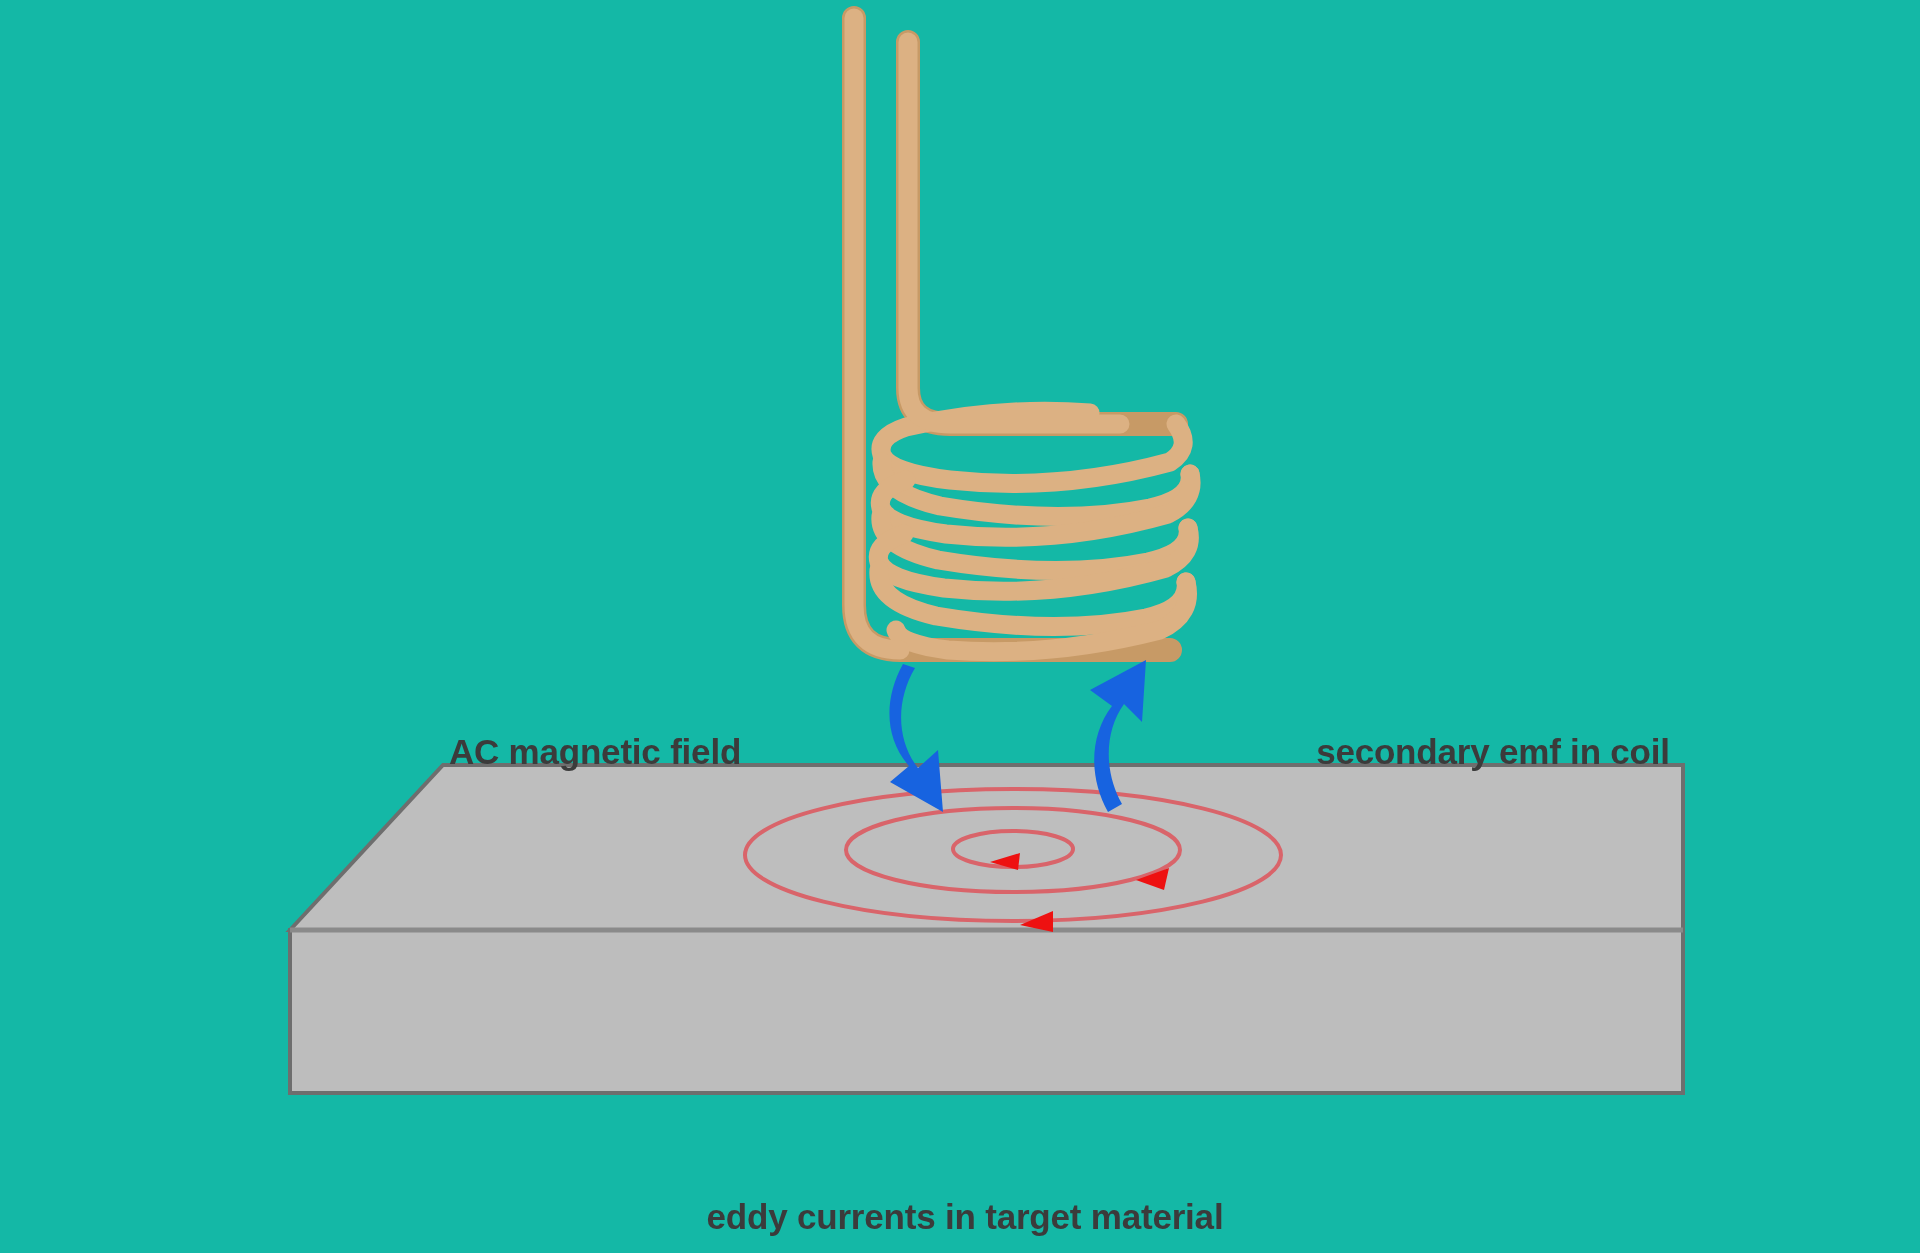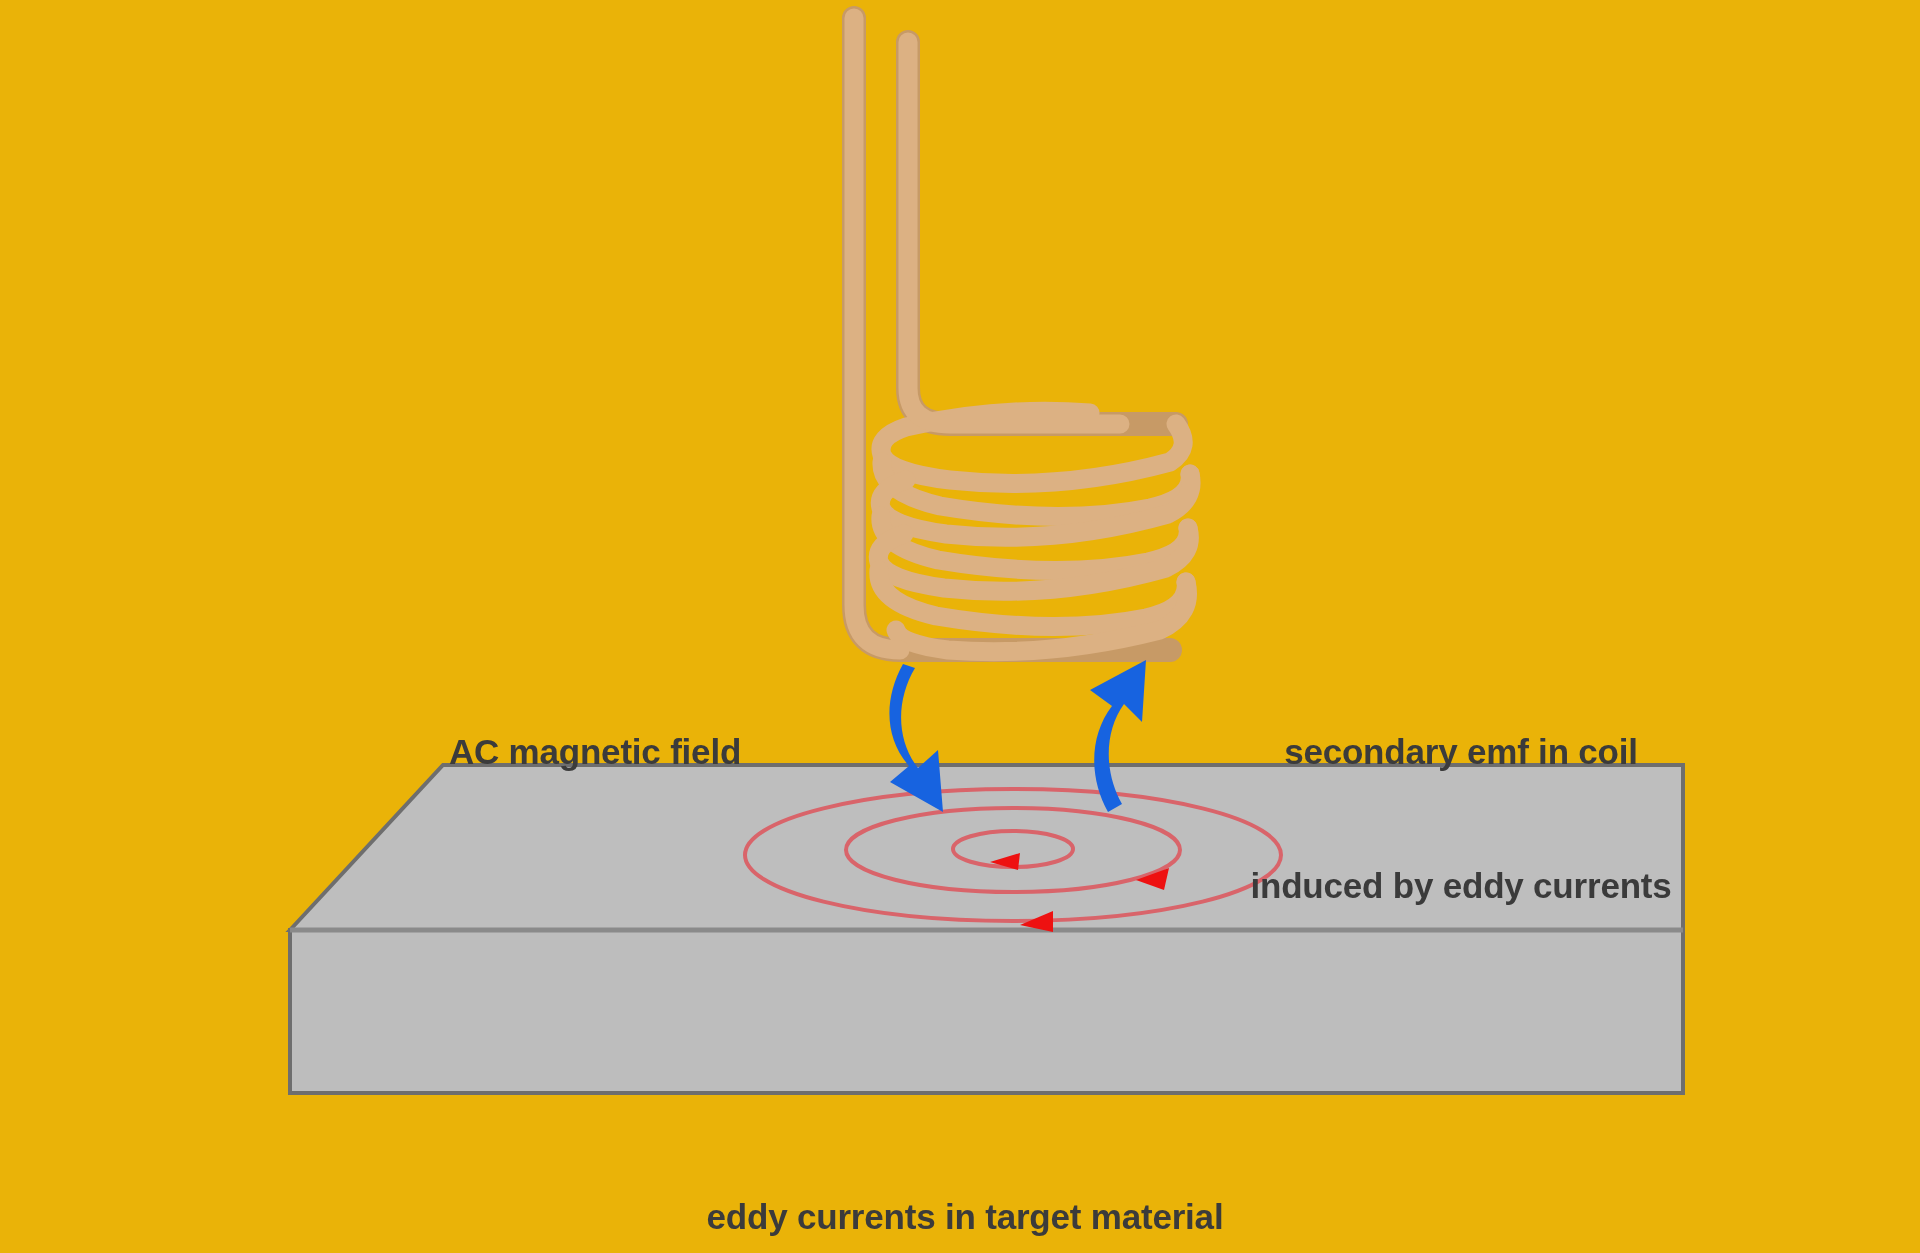--- a/index.html
+++ b/index.html
@@ -11,21 +11,21 @@
   body {
     width: 1920px;
     height: 1253px;
     font-family: "Liberation Sans", sans-serif;
     overflow: hidden;
   }
   #diagram-root {
     position: relative;
     width: 1920px;
     height: 1253px;
-    background: #eab308;
+    background: #14b8a6;
   }
   #diagram-svg {
     position: absolute;
     left: 0;
     top: 0;
     width: 1920px;
     height: 1253px;
     display: block;
   }
   .caption {
@@ -39,21 +39,21 @@
     letter-spacing: -0.2px;
   }
   #label-left {
     left: 400px;
     top: 640px;
     text-align: center;
     width: 400px;
     transform: translateX(-5px);
   }
   #label-right {
-    left: 1246px;
+    left: 1278px;
     top: 640px;
     text-align: center;
     width: 440px;
     transform: translateX(-5px);
   }
   #label-bottom {
     left: 700px;
     top: 1105px;
     text-align: center;
     width: 530px;
@@ -133,21 +133,20 @@
     </g>
 
   </svg>
 
   <div class="caption" id="label-left">
     <span class="cap-line">AC magnetic field</span>
   </div>
 
   <div class="caption" id="label-right">
     <span class="cap-line">secondary emf in coil</span>
-    <span class="cap-line">induced by eddy currents</span>
   </div>
 
   <div class="caption" id="label-bottom">
     <span class="cap-line">eddy currents in target material</span>
     
   </div>
 
 </div>
 
 </body></html>

